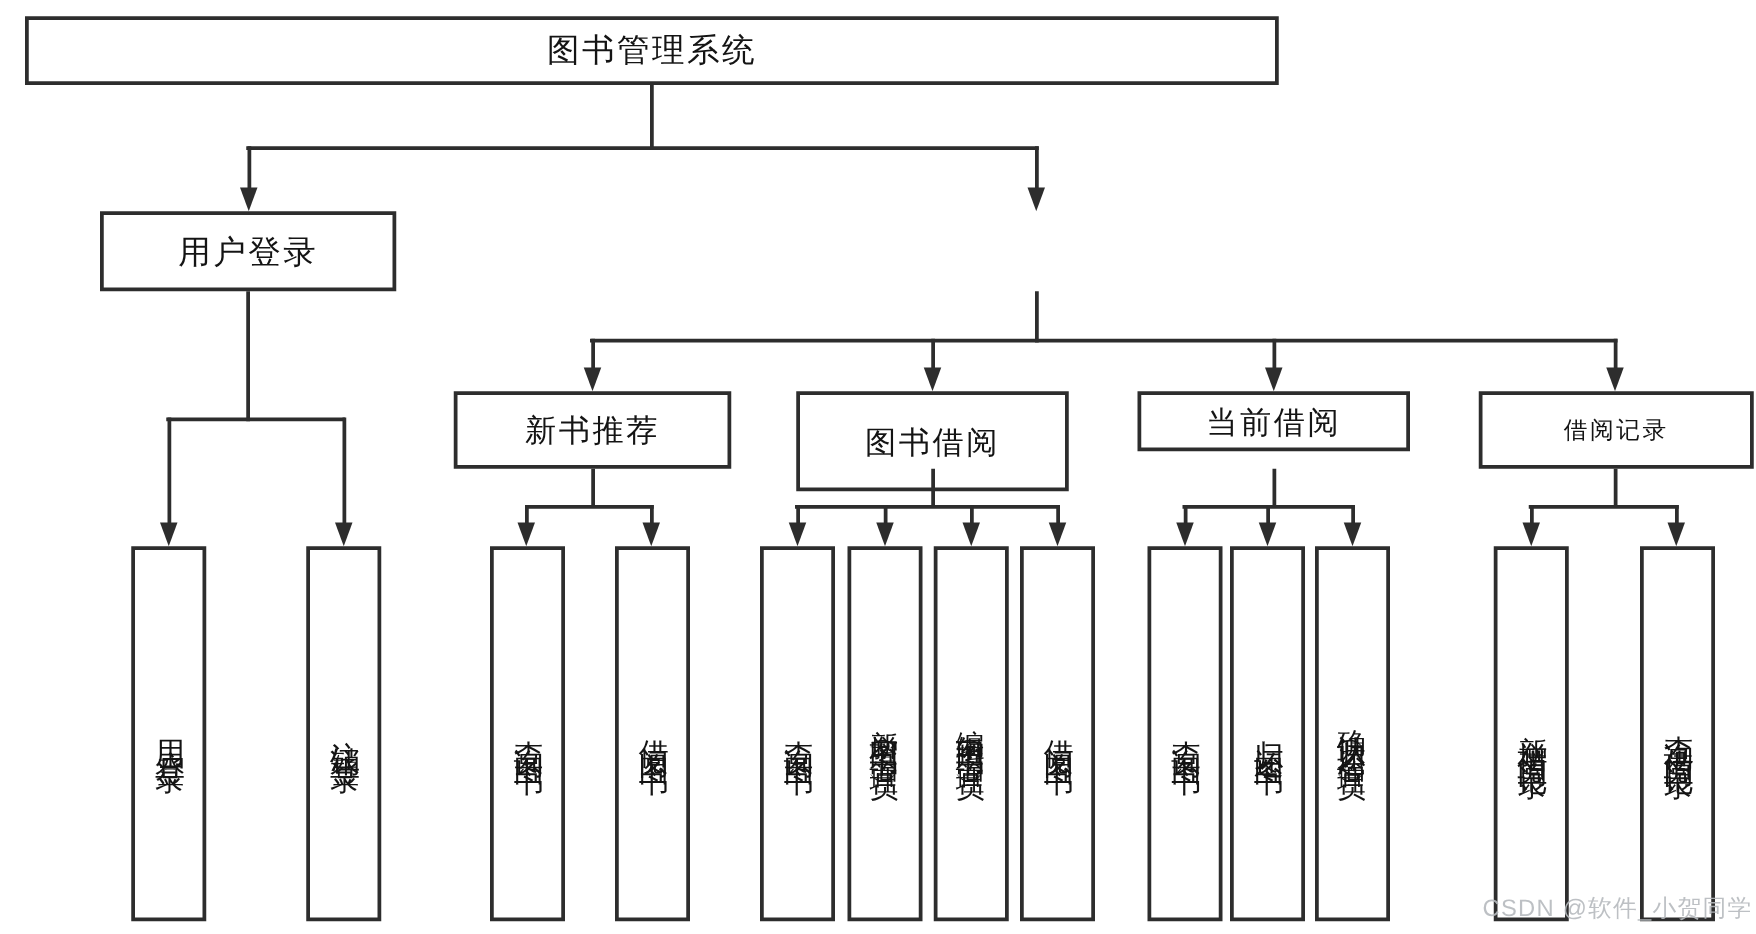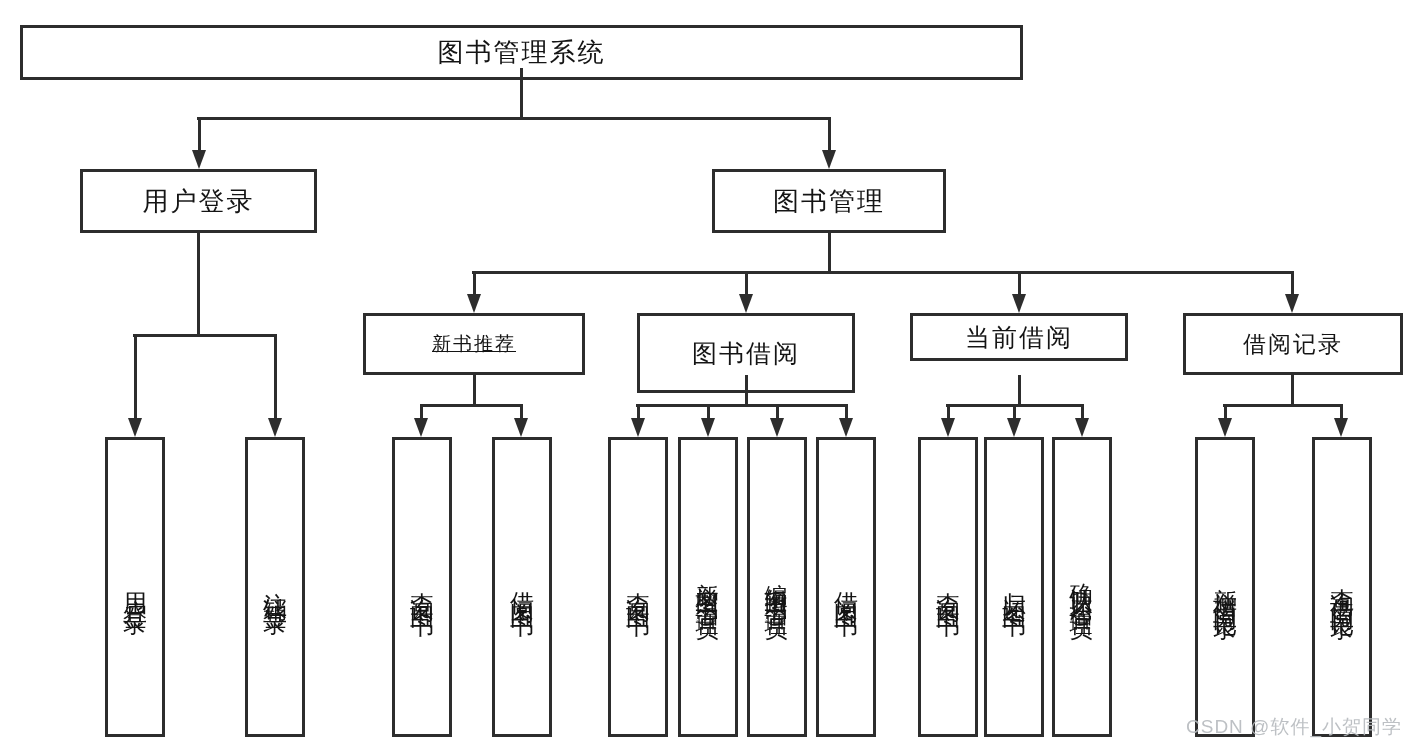--- a/index.html
+++ b/index.html
@@ -34,46 +34,45 @@
   .watermark {
     position:absolute; left:1186px; top:714px; font-size:19px;
     color:#b6babe; letter-spacing:1px; white-space:nowrap; opacity:0.9;
   }
 </style>
 </head>
 <body>
 
 <div class="canvas">
 
-  <div class="box hbox" style="left:20px; top:13px; width:1003px; height:55px;margin-top:12px;">图书管理系统</div>
+  <div class="box hbox" style="left:20px; top:13px; width:1003px; height:55px;">图书管理系统</div>
 
   <div class="vline" style="left:520px; top:68px; height:50px;"></div>
   <div class="hline" style="left:197px; top:117px; width:634px;"></div>
   <div class="darrow" style="left:192px; top:117px; height:52px;"></div>
   <div class="darrow" style="left:822px; top:117px; height:52px;"></div>
 
   <div class="box hbox" style="left:80px; top:169px; width:237px; height:64px;">用户登录</div>
-  <div class="box hbox" style="left:712px; top:169px; width:234px; height:64px;">图书管理</div>
 
   <div class="vline" style="left:197px; top:233px; height:104px;"></div>
   <div class="hline" style="left:133px; top:334px; width:143px;"></div>
   <div class="darrow" style="left:128px; top:334px; height:103px;"></div>
   <div class="darrow" style="left:268px; top:334px; height:103px;"></div>
 
   <div class="vline" style="left:828px; top:233px; height:41px;"></div>
   <div class="hline" style="left:472px; top:271px; width:822px;"></div>
   <div class="darrow" style="left:467px; top:271px; height:42px;"></div>
   <div class="darrow" style="left:739px; top:271px; height:42px;"></div>
   <div class="darrow" style="left:1012px; top:271px; height:42px;"></div>
   <div class="darrow" style="left:1285px; top:271px; height:42px;"></div>
 
-  <div class="box hbox" style="left:363px; top:313px; width:222px; height:62px; font-size:19px;text-decoration:underline;">新书推荐</div>
+  <div class="box hbox" style="left:363px; top:313px; width:222px; height:62px; font-size:25px;">新书推荐</div>
   <div class="box hbox" style="left:637px; top:313px; width:218px; height:80px; font-size:25px;">图书借阅</div>
   <div class="box hbox" style="left:910px; top:313px; width:218px; height:48px; font-size:25px;">当前借阅</div>
-  <div class="box hbox" style="left:1183px; top:313px; width:220px; height:62px; font-size:23px;">借阅记录</div>
+  <div class="box hbox" style="left:1183px; top:313px; width:220px; height:62px; font-size:19px;">借阅记录</div>
 
   <div class="vline" style="left:473px; top:375px; height:31px;"></div>
   <div class="hline" style="left:420px; top:404px; width:103px;"></div>
   <div class="darrow" style="left:414px; top:404px; height:33px;"></div>
   <div class="darrow" style="left:514px; top:404px; height:33px;"></div>
 
   <div class="vline" style="left:745px; top:375px; height:31px;"></div>
   <div class="hline" style="left:636px; top:404px; width:211px;"></div>
   <div class="darrow" style="left:631px; top:404px; height:33px;"></div>
   <div class="darrow" style="left:701px; top:404px; height:33px;"></div>

